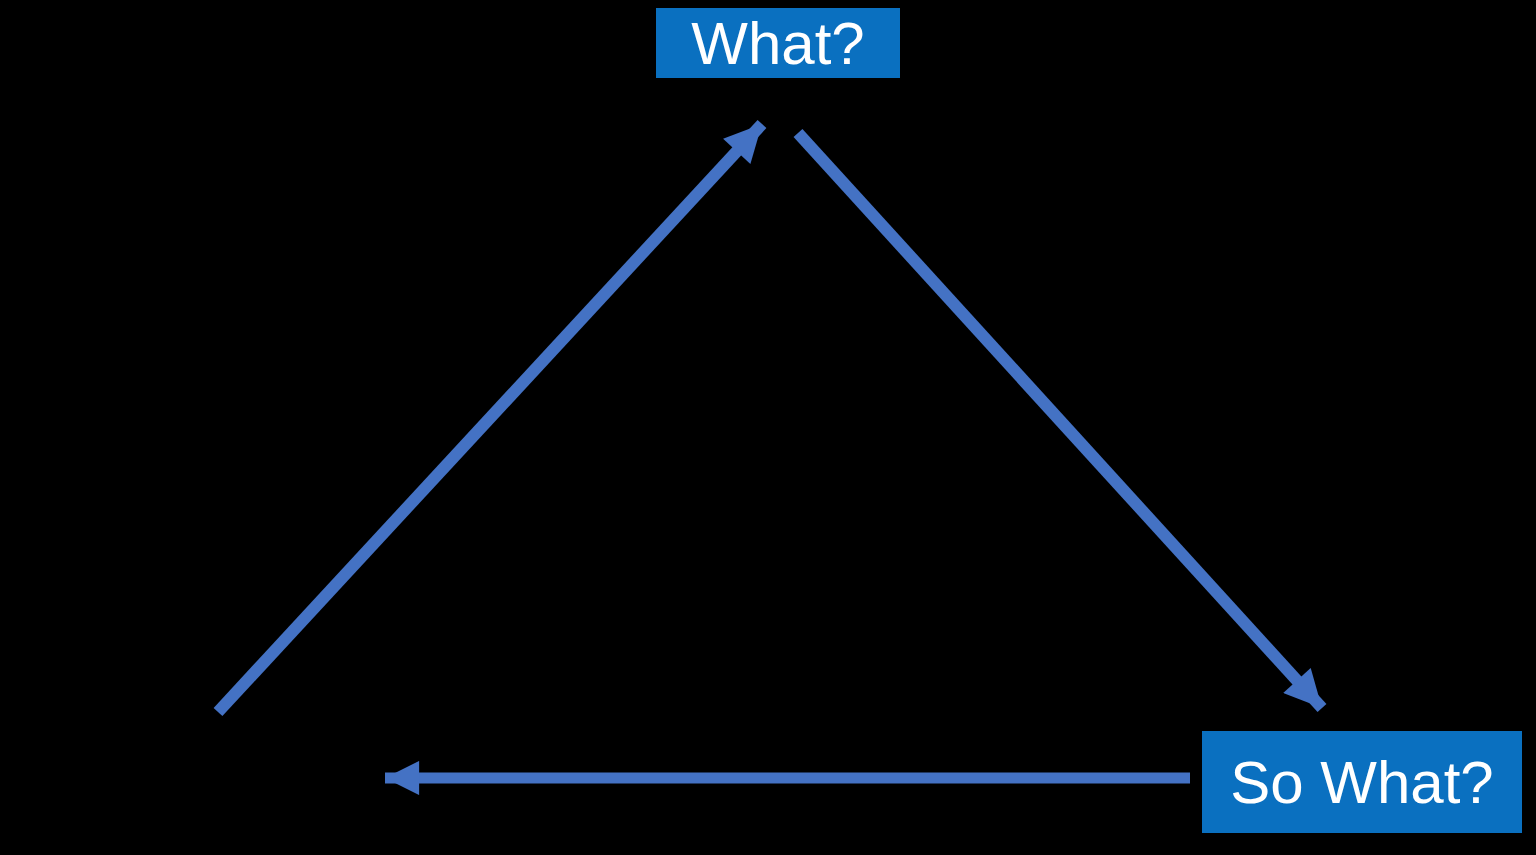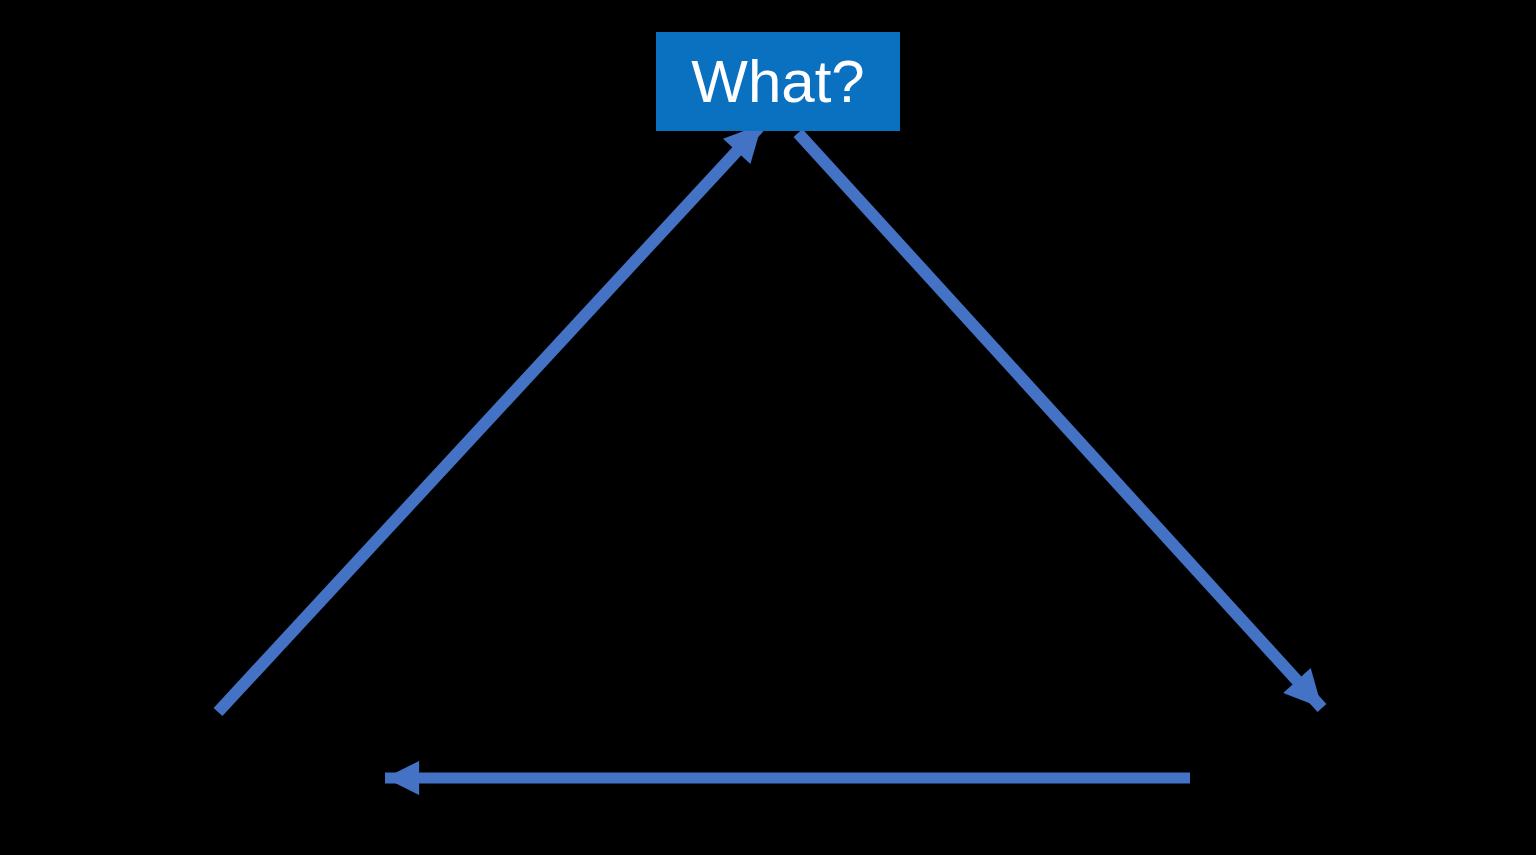--- a/index.html
+++ b/index.html
@@ -20,21 +20,21 @@
     display: flex;
     align-items: center;
     justify-content: center;
     background: var(--node-fill, #0a70c0);
     color: var(--node-text, #ffffff);
     font-size: 60px;
     font-weight: 400;
     letter-spacing: 0px;
     white-space: nowrap;
   }
-  .node-what     { left: 656px;  top: 8px;   width: 244px; height: 99px; margin-top: 24px;  }
+  .node-what     { left: 656px;  top: 8px;   width: 244px; height: 70px;  }
   .node-what-now { left: 12px;   top: 732px; width: 349px; height: 98px;  }
   .node-so-what  { left: 1202px; top: 731px; width: 320px; height: 102px; }
   svg.arrows {
     position: absolute;
     left: 0;
     top: 0;
     width: 1536px;
     height: 855px;
     pointer-events: none;
   }
@@ -62,15 +62,18 @@
 
     <line class="arrow-line" x1="798" y1="133" x2="1322" y2="708" stroke-width="12" marker-end="url(#tri)"></line>
 
     <line class="arrow-line" x1="1190" y1="778" x2="385" y2="778" stroke-width="11" marker-end="url(#tri)"></line>
   </svg>
 
   <div class="node node-what">
     <span>What?</span>
   </div>
 
+  <div class="node node-so-what">
+    <span>So What?</span>
+  </div>
 
 
 </div>
 
 </body></html>

